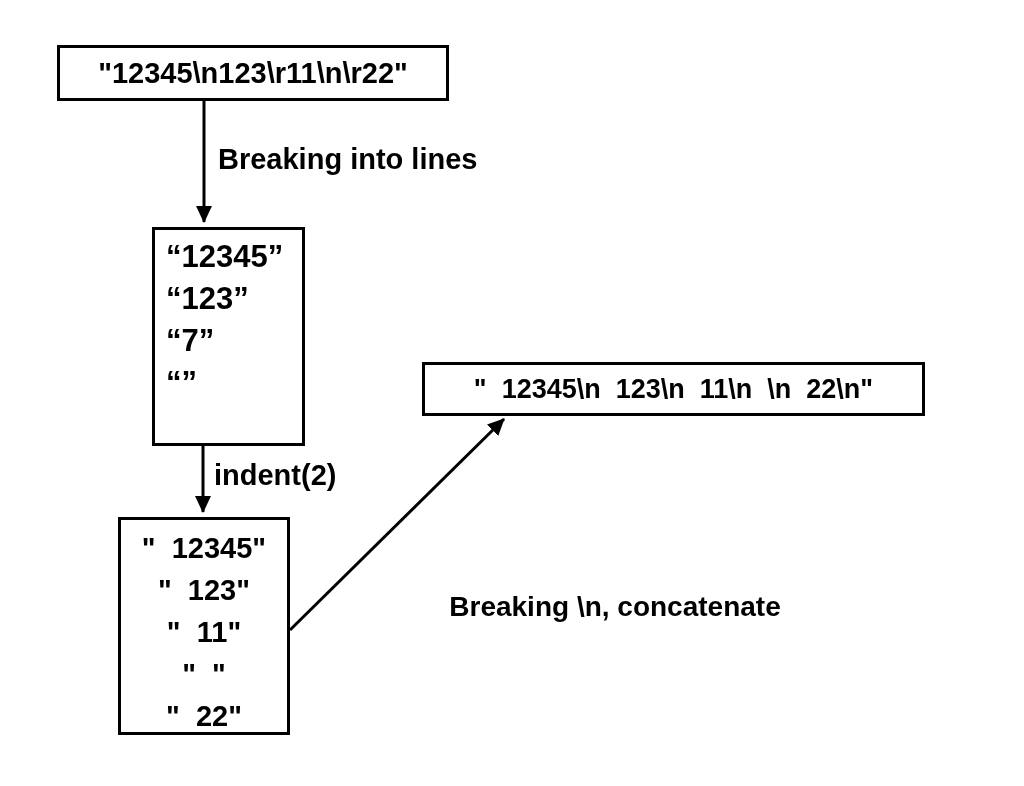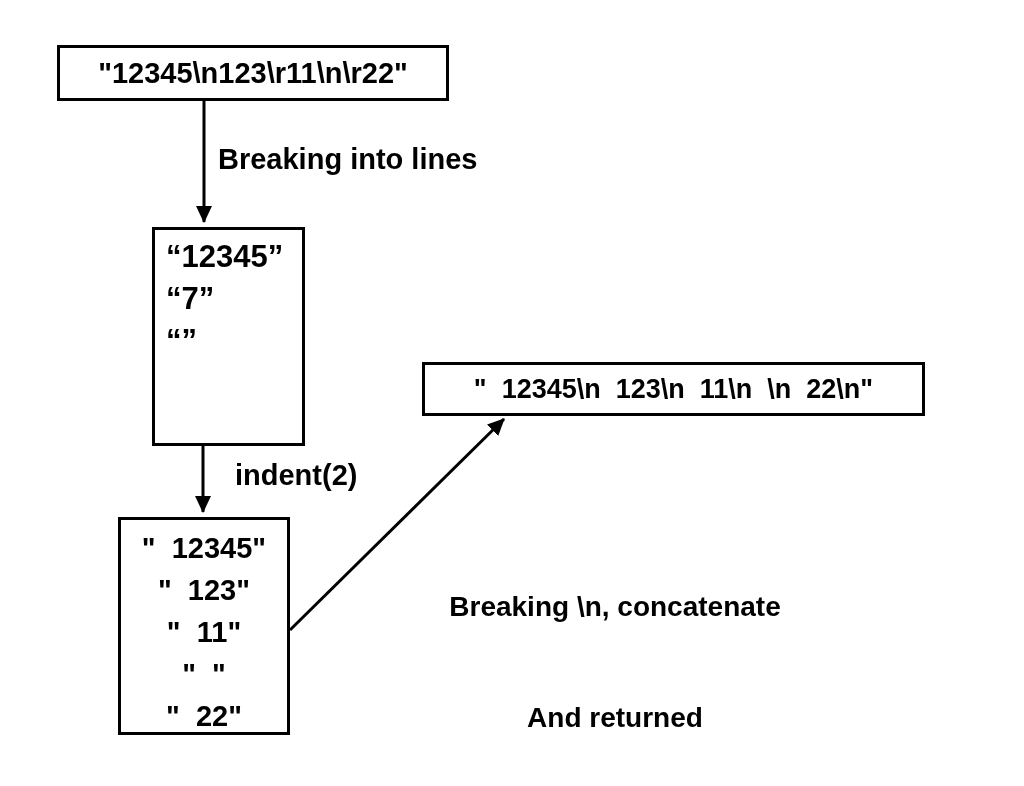--- a/index.html
+++ b/index.html
@@ -64,21 +64,21 @@
     white-space: pre;
   }
   .flow-label {
     position: absolute;
     font-weight: bold;
     font-size: 29px;
     color: #000000;
     white-space: pre;
   }
   .label-breaking { left: 218px; top: 143px; }
-  .label-indent   { left: 214px; top: 459px; margin-left: 21px; }
+  .label-indent   { left: 214px; top: 459px; }
   .label-suffixed {
     left: 409px; top: 514px;
     width: 412px;
     text-align: center;
     font-size: 28px;
     line-height: 37px;
   }
 </style>
 </head>
 <body>
@@ -97,36 +97,36 @@
   </svg>
 
   <div class="box input-box">
     <span>"12345\n123\r11\n\r22"</span>
   </div>
 
   <div class="flow-label label-breaking">Breaking into lines</div>
 
   <div class="box lines-box">
     <div class="line">“12345”</div>
+    <div class="line">“123”</div>
     <div class="line">“7”</div>
     <div class="line">“”</div>
   </div>
 
   <div class="flow-label label-indent">indent(2)</div>
 
   <div class="box indented-box">
     <div class="line">"  12345"</div>
     <div class="line">"  123"</div>
     <div class="line">"  11"</div>
     <div class="line">"  "</div>
     <div class="line">"  22"</div>
   </div>
 
   <div class="flow-label label-suffixed">
     <div>Breaking \n, concatenate</div>
-    <div>And returned</div>
   </div>
 
   <div class="box result-box">
     <span>"  12345\n  123\n  11\n  \n  22\n"</span>
   </div>
 
 </div>
 
 </body></html>

